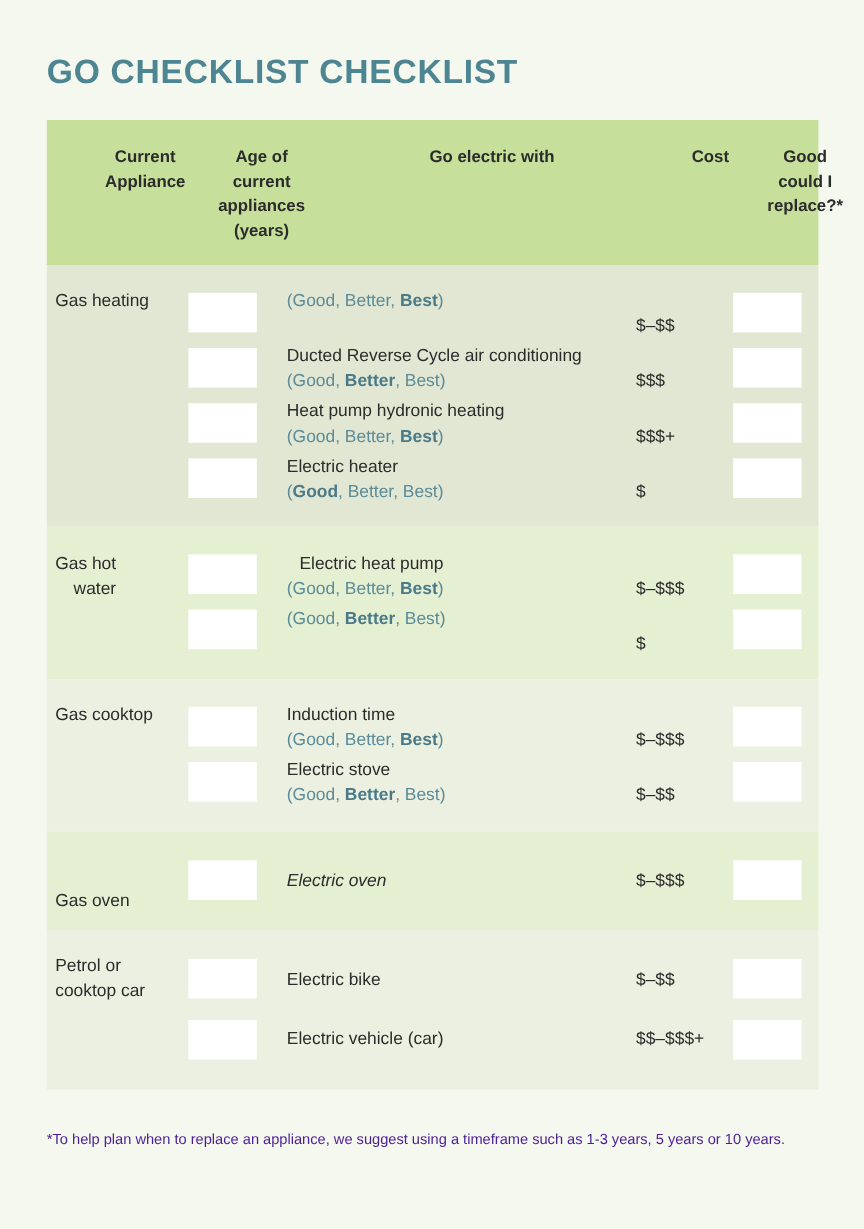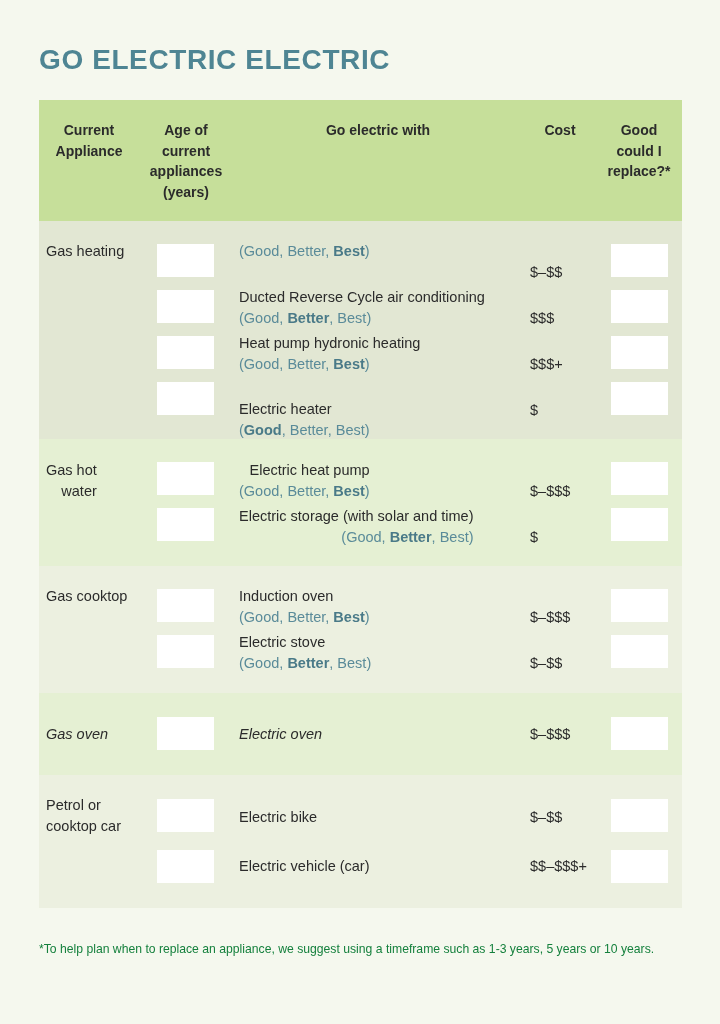--- a/index.html
+++ b/index.html
@@ -38,20 +38,21 @@
       position: relative;
       font-weight: bold;
       font-size: 14px;
       line-height: 20.5px;
       color: #2b2b2b;
     }
     .hcell {
       position: absolute;
       top: 20px;
       text-align: center;
+      padding-left: 32px;
     }
     .section {
       position: relative;
     }
     .sec-a { background: #e2e7d3; }
     .sec-b { background: #e5f0d3; }
     .sec-c { background: #ecf0e0; }
     .appl-label {
       position: absolute;
       left: 7px;
@@ -92,28 +93,28 @@
       font-size: 14.5px;
       line-height: 21px;
       color: #2b2b2b;
       white-space: nowrap;
     }
     .footnote {
       position: absolute;
       left: 39px;
       top: 942px;
       font-size: 12.2px;
-      color: #15803d;
+      color: #4c1d95;
       white-space: nowrap;
     }
   </style>
 </head>
 <body>
 
-<h1 class="page-title">GO ELECTRIC ELECTRIC</h1>
+<h1 class="page-title">GO CHECKLIST CHECKLIST</h1>
 
 <div class="table">
   <div class="header">
     <div class="hcell" style="left:0;width:100px;">
       <div>Current</div>
       <div>Appliance</div>
     </div>
     <div class="hcell" style="left:100px;width:94px;">
       <div>Age of</div>
       <div>current</div>
@@ -162,21 +163,21 @@
       <div class="alt" style="top:20px;">
         <div>Heat pump hydronic heating</div>
         <div class="rating">(<span>Good</span>, <span>Better</span>, <b>Best</b>)</div>
       </div>
       <div class="cost" style="top:41px;">$$$+</div>
       <div class="box when" style="top:23px;"></div>
     </div>
 
     <div class="row" style="top:138px;">
       <div class="box age" style="top:23px;"></div>
-      <div class="alt" style="top:20px;margin-top:20px;">
+      <div class="alt" style="top:20px;">
         <div>Electric heater</div>
         <div class="rating">(<b>Good</b>, <span>Better</span>, <span>Best</span>)</div>
       </div>
       <div class="cost" style="top:41px;">$</div>
       <div class="box when" style="top:23px;"></div>
     </div>
   </div>
 
   <div class="section sec-b" style="height:127px;text-align:right;">
     <div class="appl-label" style="top:21px;">
@@ -190,56 +191,55 @@
         <div>Electric heat pump</div>
         <div class="rating">(<span>Good</span>, <span>Better</span>, <b>Best</b>)</div>
       </div>
       <div class="cost" style="top:42px;">$–$$$</div>
       <div class="box when" style="top:23px;"></div>
     </div>
 
     <div class="row" style="top:46px;">
       <div class="box age" style="top:23px;"></div>
       <div class="alt" style="top:21px;">
-        <div>Electric storage (with solar and time)</div>
         <div class="rating">(<span>Good</span>, <b>Better</b>, <span>Best</span>)</div>
       </div>
       <div class="cost" style="top:42px;">$</div>
       <div class="box when" style="top:23px;"></div>
     </div>
   </div>
 
   <div class="section sec-c" style="height:127px;">
     <div class="appl-label" style="top:20px;">
       <div>Gas cooktop</div>
     </div>
 
     <div class="row" style="top:0;">
       <div class="box age" style="top:23px;"></div>
       <div class="alt" style="top:20px;">
-        <div>Induction oven</div>
+        <div>Induction time</div>
         <div class="rating">(<span>Good</span>, <span>Better</span>, <b>Best</b>)</div>
       </div>
       <div class="cost" style="top:41px;">$–$$$</div>
       <div class="box when" style="top:23px;"></div>
     </div>
 
     <div class="row" style="top:46px;">
       <div class="box age" style="top:23px;"></div>
       <div class="alt" style="top:20px;">
         <div>Electric stove</div>
         <div class="rating">(<span>Good</span>, <b>Better</b>, <span>Best</span>)</div>
       </div>
       <div class="cost" style="top:41px;">$–$$</div>
       <div class="box when" style="top:23px;"></div>
     </div>
   </div>
 
   <div class="section sec-b" style="height:82px;">
-    <div class="appl-label" style="top:31px;font-style:italic;">
+    <div class="appl-label" style="top:48px;">
       <div>Gas oven</div>
     </div>
     <div class="row" style="top:0;">
       <div class="box age" style="top:24px;"></div>
       <div class="alt" style="top:31px;font-style:italic;">
         <div>Electric oven</div>
       </div>
       <div class="cost" style="top:31px;">$–$$$</div>
       <div class="box when" style="top:24px;"></div>
     </div>

